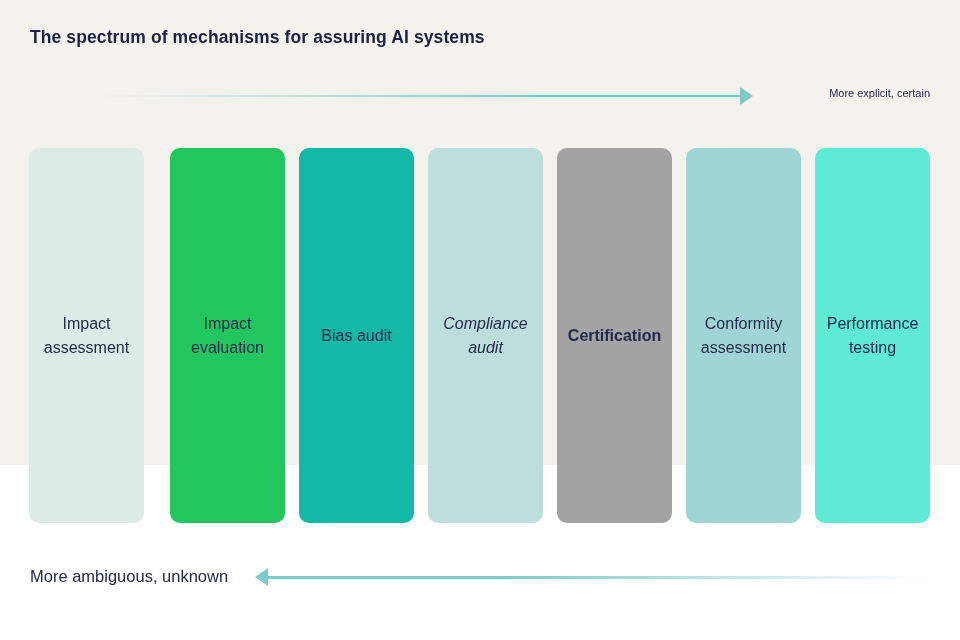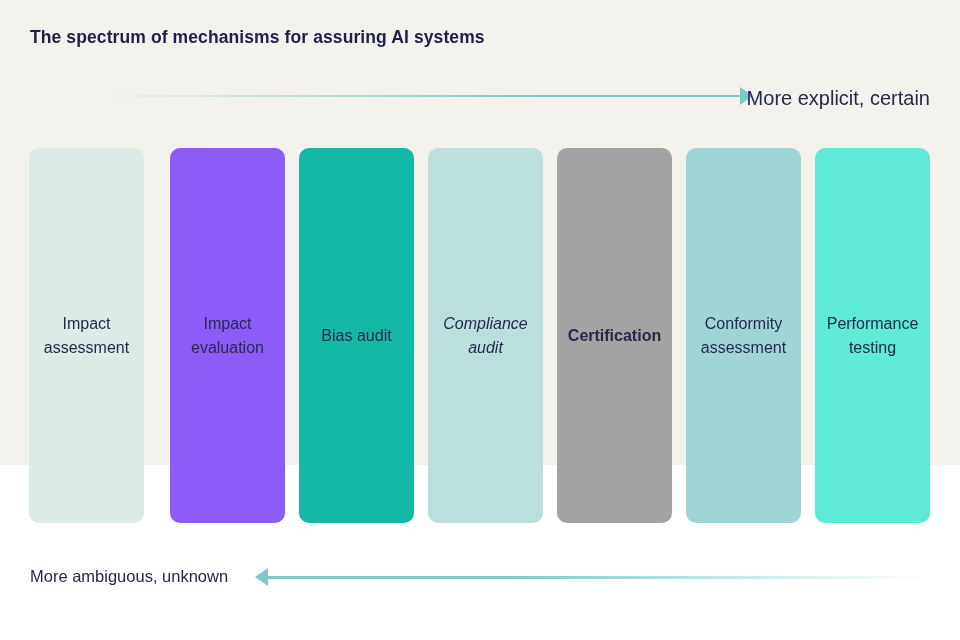--- a/index.html
+++ b/index.html
@@ -43,21 +43,21 @@
     width: 0;
     height: 0;
     border-top: 9px solid transparent;
     border-bottom: 9px solid transparent;
     border-left: 13px solid #7ccaca;
   }
   .top-axis-label {
     position: absolute;
     right: 30px;
     top: 87px;
-    font-size: 20px;
+    font-size: 11px;
     color: #252a4d;
   }
   
   .bars {
     position: absolute;
     left: 29px;
     top: 148px;
     width: 901px;
     height: 375px;
     display: flex;
@@ -109,21 +109,21 @@
 <div class="canvas">
 
   <div class="title">The spectrum of mechanisms for assuring AI systems</div>
 
   <div class="top-axis-line"></div>
   <div class="top-axis-head"></div>
   <div class="top-axis-label">More explicit, certain</div>
 
   <div class="bars">
     <div class="bar" style="background-color: rgb(220, 235, 229);">Impact assessment</div>
-    <div class="bar" style="background-color: #8b5cf6; margin-left: 12px;">Impact evaluation</div>
+    <div class="bar" style="background-color: #22c55e; margin-left: 12px;">Impact evaluation</div>
     <div class="bar" style="background-color: #14b8a6; border-radius: 10px;">Bias audit</div>
     <div class="bar" style="background-color: rgb(188, 223, 221); font-style: italic;">Compliance audit</div>
     <div class="bar" style="background-color: #a3a3a3; font-weight: bold;">Certification</div>
     <div class="bar" style="background-color: rgb(160, 213, 213);">Conformity assessment</div>
     <div class="bar" style="background-color: #5eead4;">Performance testing</div>
   </div>
 
   <div class="bottom-axis-label">More ambiguous, unknown</div>
   <div class="bottom-axis-head"></div>
   <div class="bottom-axis-line"></div>

